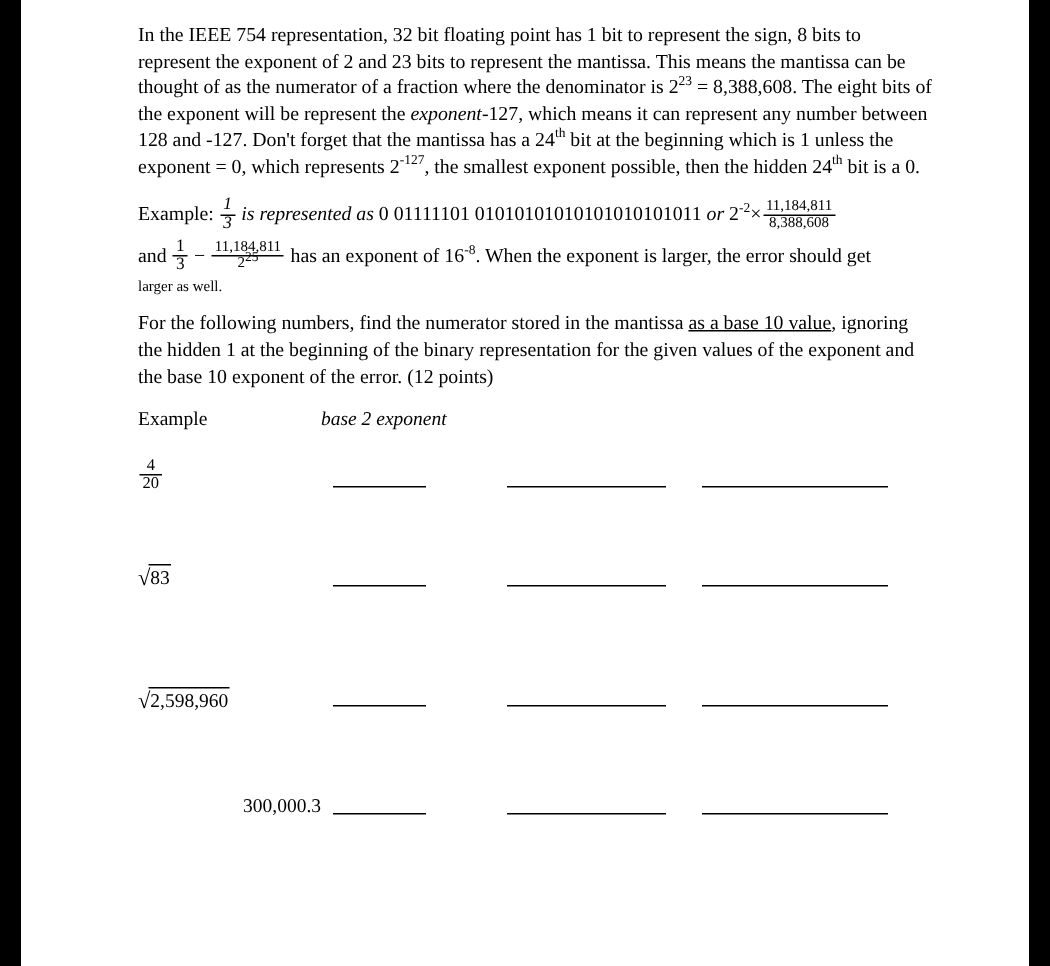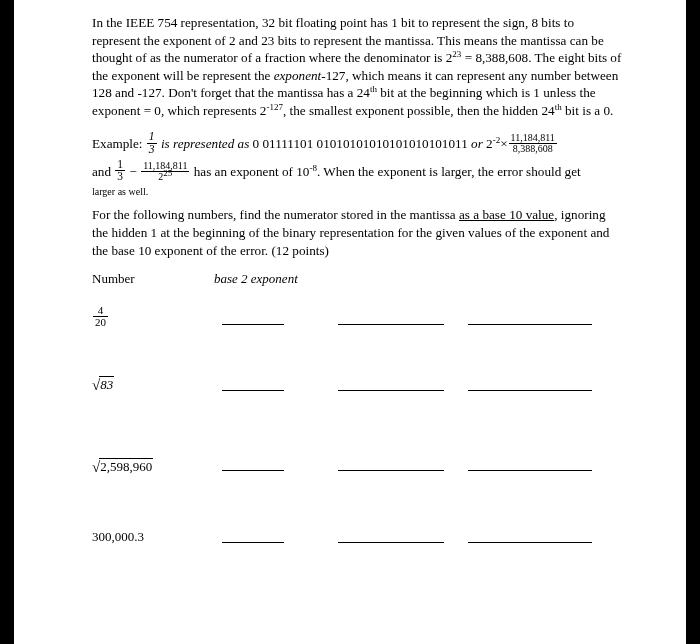--- a/index.html
+++ b/index.html
@@ -143,29 +143,29 @@
   <div class="left-bar"></div>
   <div class="right-bar"></div>
 
   <div class="sheet">
     <div class="content">
 
       <p class="para"><span>In the IEEE 754 representation, 32 bit floating point has 1 bit to represent the sign, 8 bits to represent the exponent of 2 and 23 bits to represent the mantissa. This means the mantissa can be thought of as the numerator of a fraction where the denominator is 2</span><sup>23</sup><span> = 8,388,608. The eight bits of the exponent will be represent the </span><span class="ital">exponent</span><span>-127, which means it can represent any number between 128 and -127.  Don't forget that the mantissa has a 24</span><sup>th</sup><span> bit at the beginning which is 1 unless the exponent = 0, which represents 2</span><sup>-127</sup><span>, the smallest exponent possible, then the hidden 24</span><sup>th</sup><span> bit is a 0.</span></p>
 
       <p class="example-line"><span>Example: </span><span class="frac"><span class="num ital">1</span><span class="den ital">3</span></span><span class="ital"> is represented as </span><span>0</span>&nbsp;<span>01111101</span>&nbsp;<span>01010101010101010101011</span><span class="ital"> or </span><span>2</span><sup>-2</sup><span>×</span><span class="frac small"><span class="num">11,184,811</span><span class="den">8,388,608</span></span></p>
 
-      <p class="example-line2"><span>and </span><span class="frac"><span class="num">1</span><span class="den">3</span></span><span> − </span><span class="frac small"><span class="num">11,184,811</span><span class="den"><span>2</span><sup>25</sup></span></span><span> has an exponent of 10</span><sup>-8</sup><span>.  When the exponent is larger, the error should get</span></p>
+      <p class="example-line2"><span>and </span><span class="frac"><span class="num">1</span><span class="den">3</span></span><span> − </span><span class="frac small"><span class="num">11,184,811</span><span class="den"><span>2</span><sup>25</sup></span></span><span> has an exponent of 16</span><sup>-8</sup><span>.  When the exponent is larger, the error should get</span></p>
 
       <p class="example-line3"><span>larger as well.</span></p>
 
       <p class="para"><span>For the following numbers, find the numerator stored in the mantissa </span><span class="bolduline">as a base 10 value</span><span>, ignoring the hidden 1 at the beginning of the binary representation for the given values of the exponent and the base 10 exponent of the error. (12 points)</span></p>
 
       <div class="tbl">
         <div class="hdr-row">
-          <div class="c1">Number</div>
+          <div class="c1">Example</div>
           <div class="c2">base 2 exponent</div>
         </div>
 
         <div class="row" style="height:62px; margin-top:18px;">
           <div class="cellnum">
             <span class="frac big">
               <span class="num">4</span>
               <span class="den">20</span>
             </span>
           </div>
@@ -174,21 +174,21 @@
           </div>
           <div class="c3" style="position:relative;">
             <span class="blank b2" style="position:absolute; left:0px; top:18px;"></span>
           </div>
           <div class="c4" style="position:relative;">
             <span class="blank b3" style="position:absolute; left:0px; top:18px;"></span>
           </div>
         </div>
 
         <div class="row" style="height:82px;">
-          <div class="cellnum" style="padding-top:10px;font-style:italic;">
+          <div class="cellnum" style="padding-top:10px;">
             <span class="rad"><span class="sym">√</span><span class="bar">83</span></span>
           </div>
           <div class="c2" style="position:relative;">
             <span class="blank b1" style="position:absolute; left:8px; top:22px;"></span>
           </div>
           <div class="c3" style="position:relative;">
             <span class="blank b2" style="position:absolute; left:0px; top:22px;"></span>
           </div>
           <div class="c4" style="position:relative;">
             <span class="blank b3" style="position:absolute; left:0px; top:22px;"></span>
@@ -203,21 +203,21 @@
             <span class="blank b1" style="position:absolute; left:8px; top:20px;"></span>
           </div>
           <div class="c3" style="position:relative;">
             <span class="blank b2" style="position:absolute; left:0px; top:20px;"></span>
           </div>
           <div class="c4" style="position:relative;">
             <span class="blank b3" style="position:absolute; left:0px; top:20px;"></span>
           </div>
         </div>
 
-        <div class="row" style="height:40px;">
+        <div class="row" style="height:40px;text-align:right;">
           <div class="cellnum" style="padding-top:2px;">300,000.3</div>
           <div class="c2" style="position:relative;">
             <span class="blank b1" style="position:absolute; left:8px; top:14px;"></span>
           </div>
           <div class="c3" style="position:relative;">
             <span class="blank b2" style="position:absolute; left:0px; top:14px;"></span>
           </div>
           <div class="c4" style="position:relative;">
             <span class="blank b3" style="position:absolute; left:0px; top:14px;"></span>
           </div>

